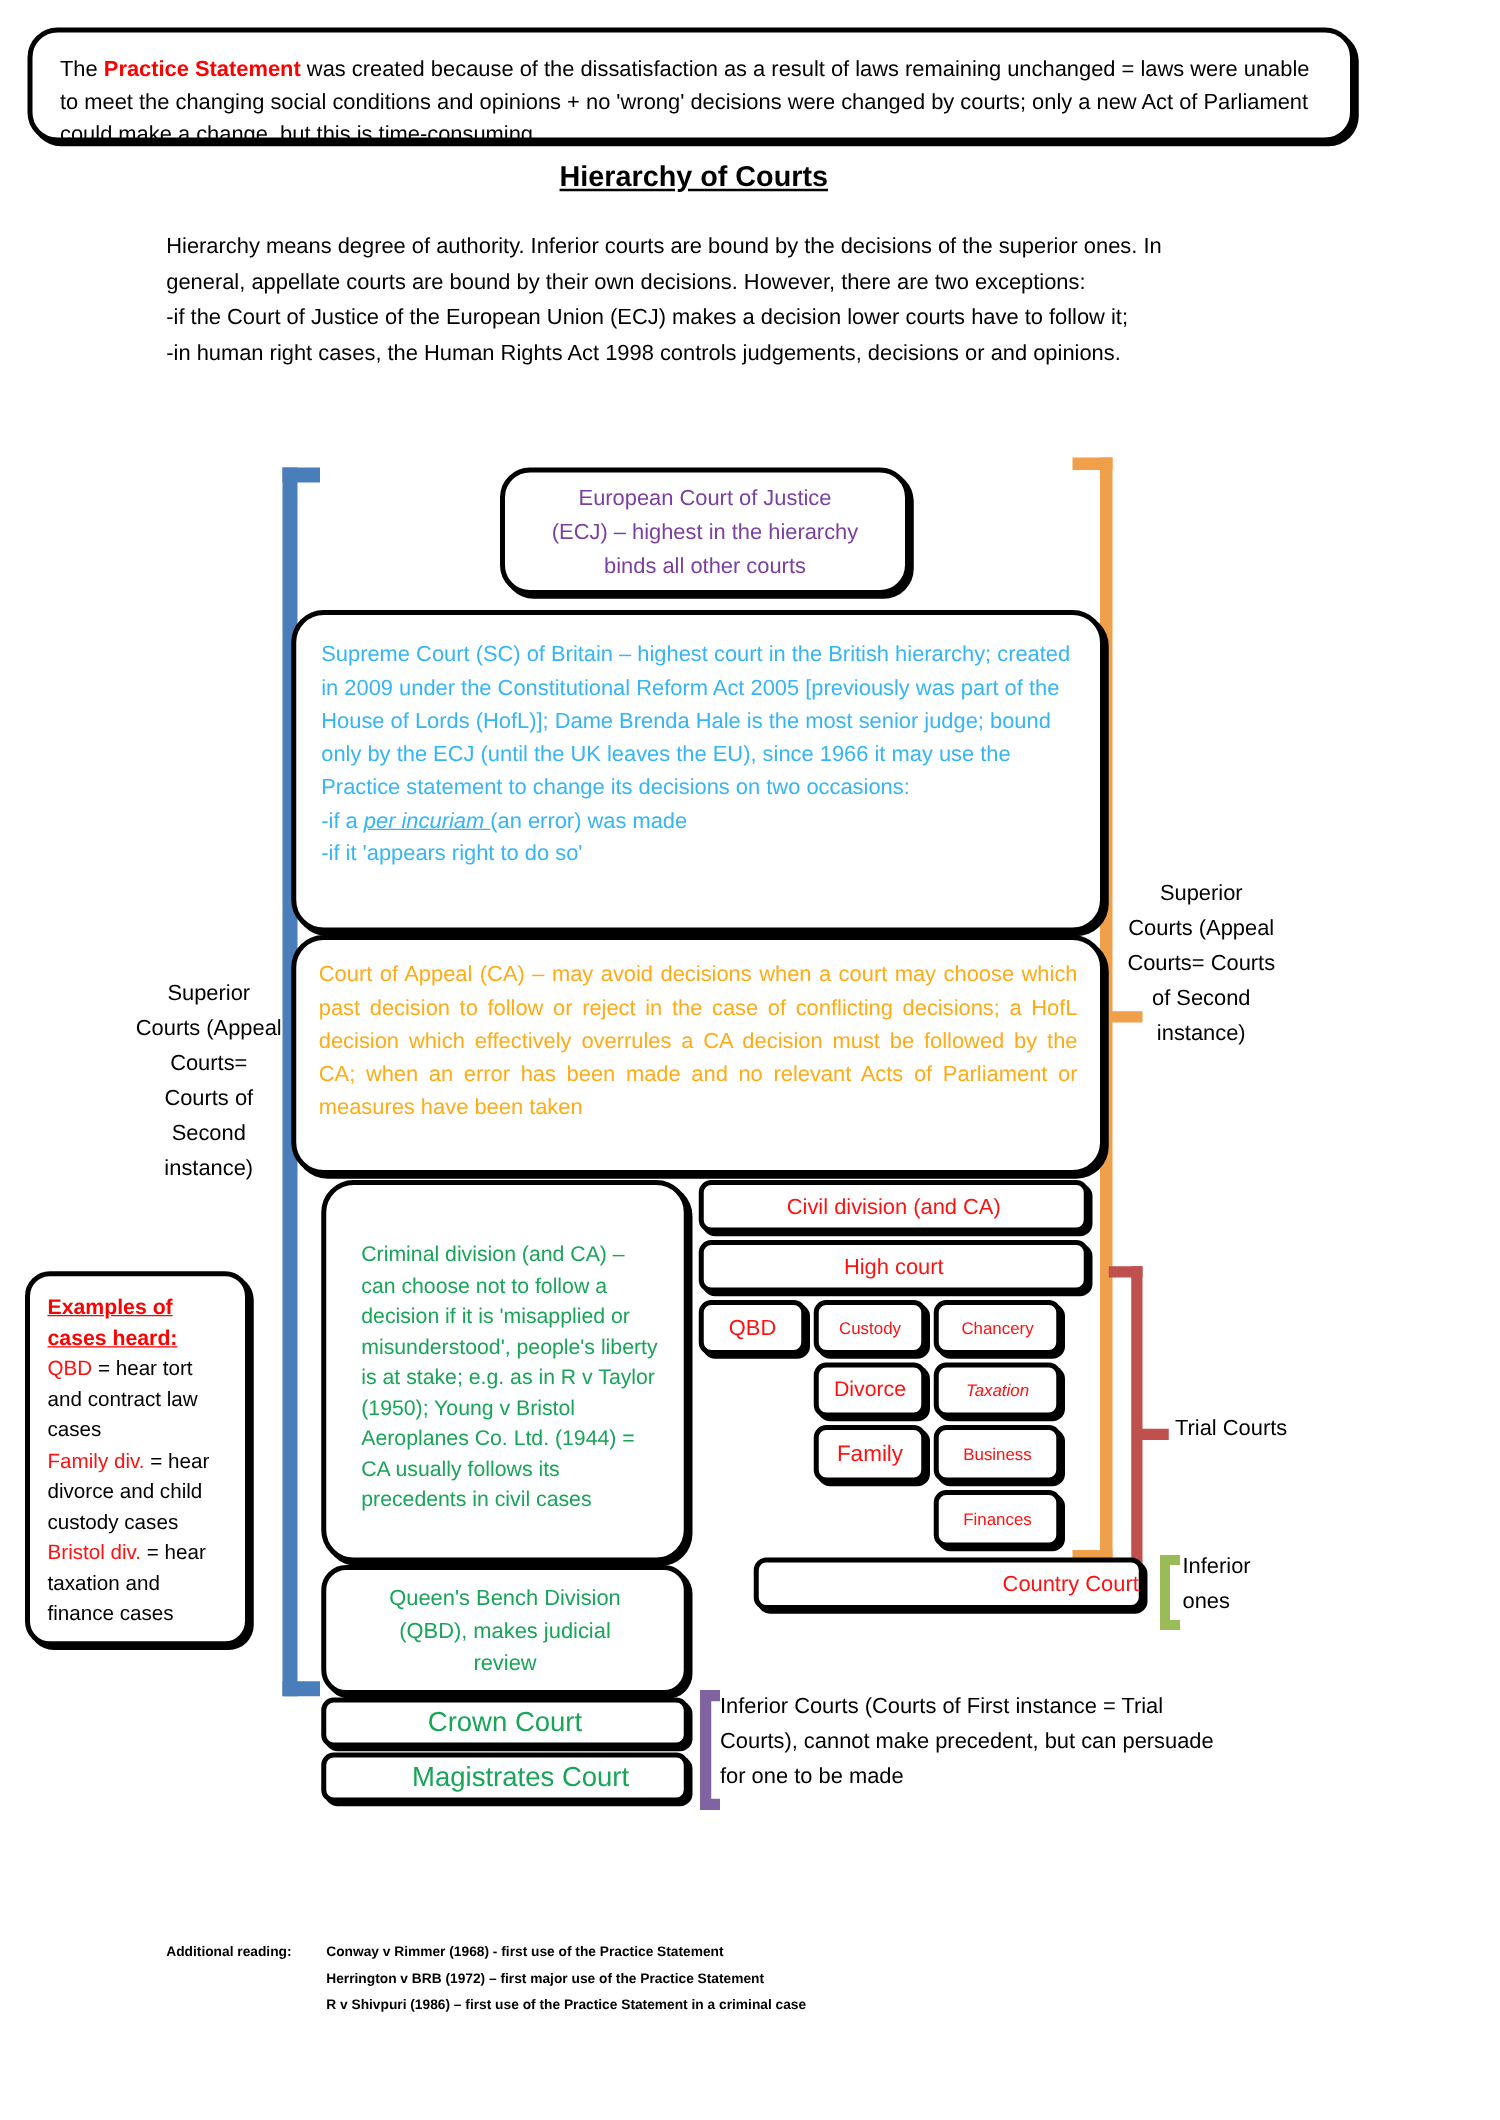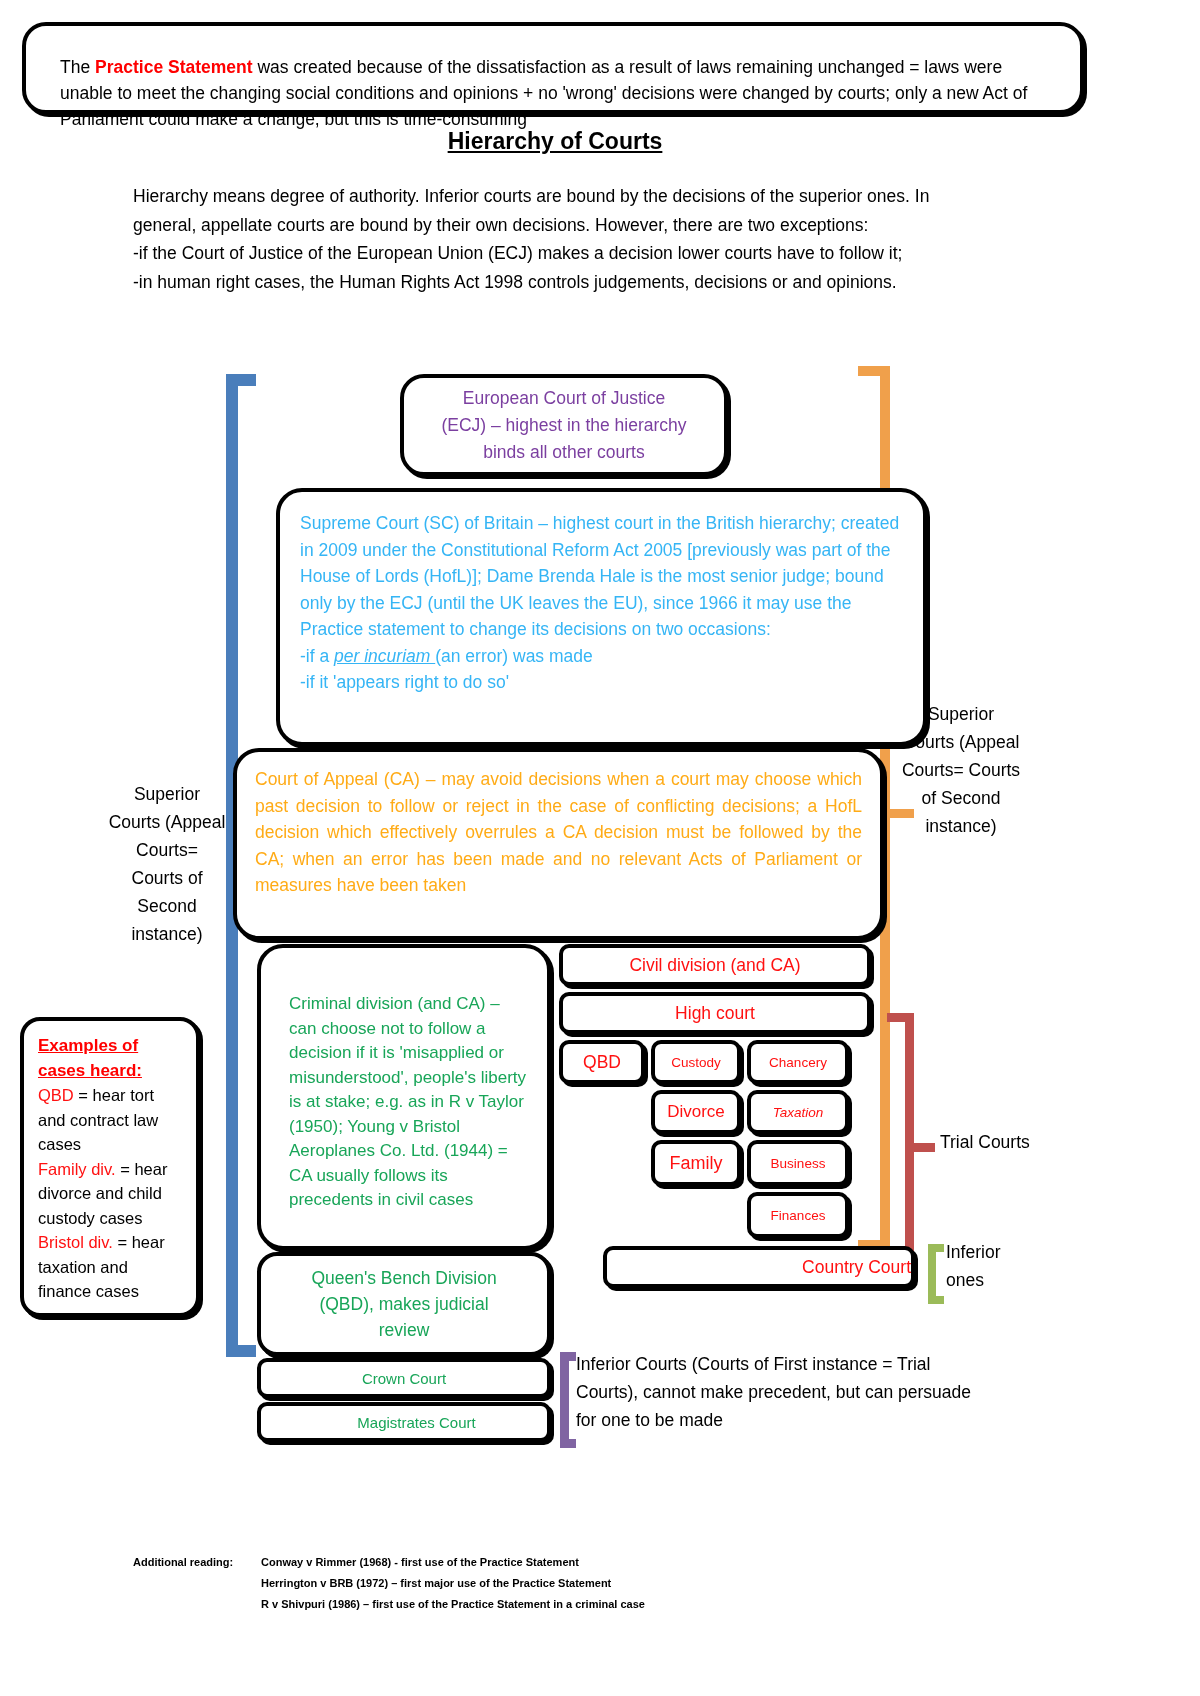--- a/index.html
+++ b/index.html
@@ -22,21 +22,21 @@
     border:4px solid #000;border-radius:9px;
     box-sizing:border-box;
     box-shadow:3px 3px 0 #000;
   }
 
   
   #top-statement{
     left:22px;top:22px;width:1062px;height:92px;
     border-radius:24px;padding:12px 18px;
   }
-  #top-statement p{margin:16px;font-size:17.5px;line-height:26px;}
+  #top-statement p{margin:4px;font-size:17.5px;line-height:26px;}
   .red-bold{color:#ff0000;font-weight:bold;}
 
   
   #page-title{
     position:absolute;left:0;top:128px;width:1110px;text-align:center;
     font-size:23px;font-weight:bold;text-decoration:underline;
   }
 
   
   #intro{
@@ -49,21 +49,21 @@
   #ecj-box{
     left:400px;top:374px;width:328px;height:102px;
     border-radius:24px;
     display:flex;align-items:center;justify-content:center;
   }
   #ecj-box .txt{color:#7b3fa0;font-size:17.5px;line-height:27px;text-align:center;}
 
   
   #sc-box{
     left:233px;top:488px;width:651px;height:258px;
-    border-radius:26px;padding:18px 20px 10px 20px;margin-left:43px;
+    border-radius:26px;padding:18px 20px 10px 20px;
   }
   #sc-box .txt{color:#35b5f5;font-size:17.5px;line-height:26.5px;}
   #sc-box .ital{font-style:italic;text-decoration:underline;}
 
   
   #ca-box{
     left:233px;top:748px;width:651px;height:192px;
     border-radius:26px;padding:14px 18px;
   }
   #ca-box .txt{color:#ffab16;font-size:17.5px;line-height:26.5px;text-align:justify;}
@@ -80,21 +80,21 @@
     left:257px;top:1252px;width:294px;height:104px;
     border-radius:20px;display:flex;align-items:center;justify-content:center;
   }
   #qbd-box .txt{color:#18a558;font-size:17.5px;line-height:26px;text-align:center;}
 
   
   #crown-box{left:257px;top:1358px;width:294px;height:40px;border-radius:10px;
       display:flex;align-items:center;justify-content:center;}
   #mag-box{left:257px;top:1402px;width:294px;height:40px;border-radius:10px;
       display:flex;align-items:center;justify-content:center;padding-left:25px;}
-  #crown-box .txt,#mag-box .txt{color:#18a558;font-size:15px;text-align:center;}
+  #crown-box .txt,#mag-box .txt{color:#18a558;font-size:22px;text-align:center;}
 
   
   .redcell{color:#ff1111;}
   #civil-div{left:559px;top:944px;width:312px;height:42px;border-radius:10px;
      display:flex;align-items:center;justify-content:center;}
   #civil-div .txt{font-size:17.5px;}
   #high-court{left:559px;top:992px;width:312px;height:42px;border-radius:10px;
      display:flex;align-items:center;justify-content:center;}
   #high-court .txt{font-size:17.5px;}
 

